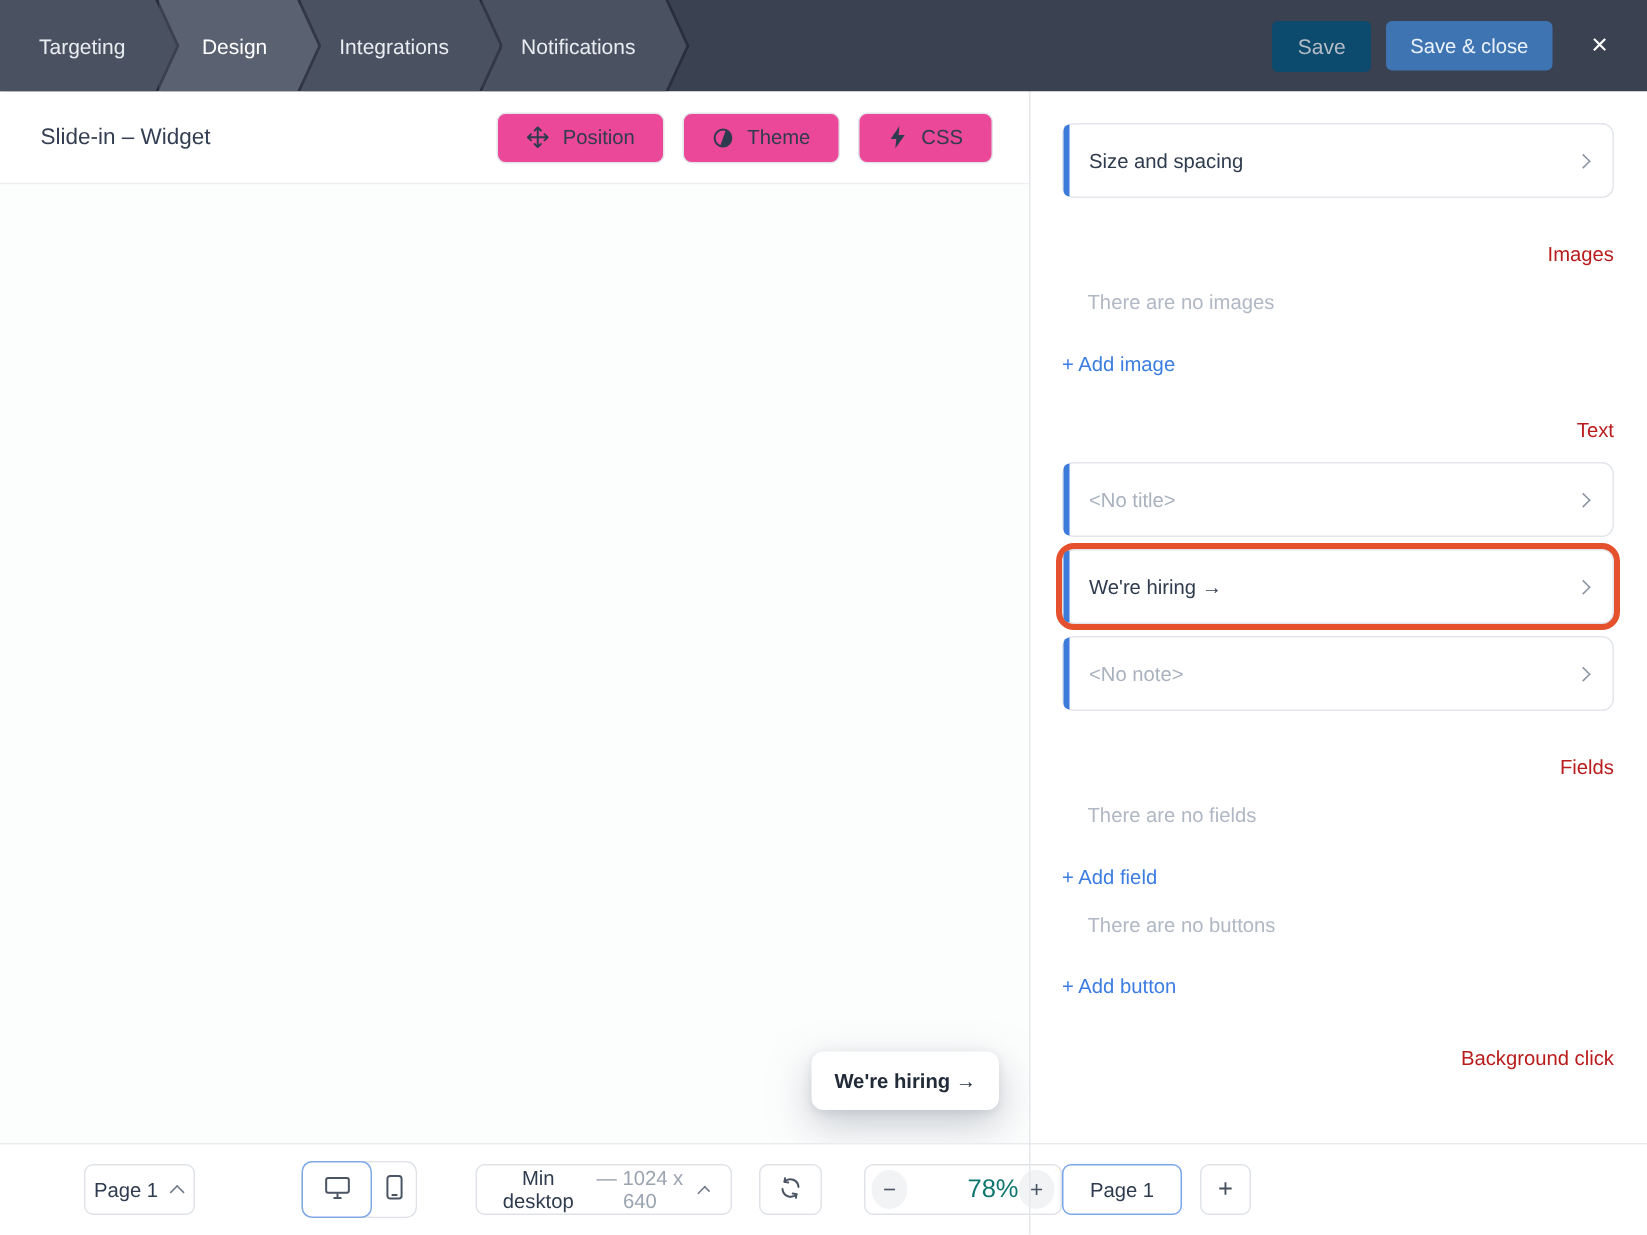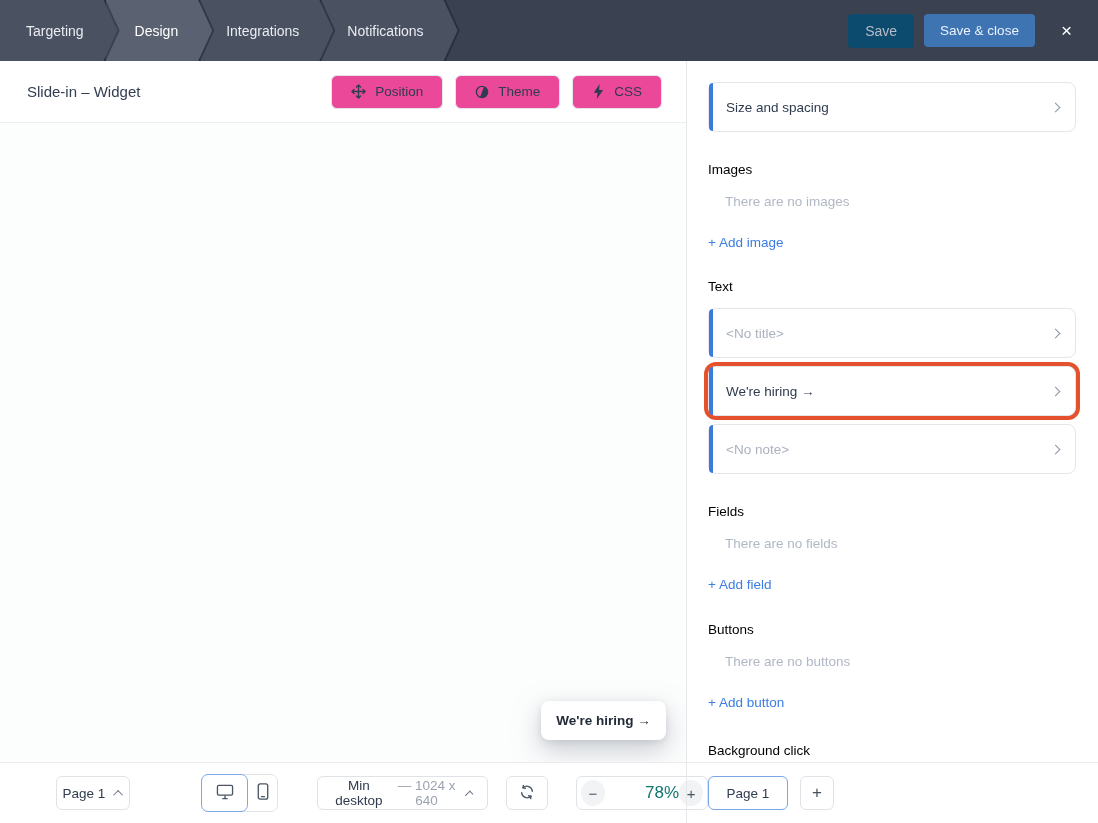--- a/index.html
+++ b/index.html
@@ -49,21 +49,21 @@
              padding:21px 22px 0 21px; overflow:hidden; }
   .card { position:relative; height:50px; border:1px solid #e3e6eb; border-radius:8px; background:#fff;
           display:flex; align-items:center; padding:0 16px 0 17px; font-size:13.5px; color:#2f3b4e;
           cursor:pointer; }
   .card .accent { position:absolute; left:0; top:0; bottom:0; width:4px; background:#3c7bd9;
                   border-radius:8px 0 0 8px; }
   .card .muted { color:#aab2bf; }
   .chev { margin-left:auto; width:7px; height:7px; border-right:1.6px solid #8b94a3;
           border-top:1.6px solid #8b94a3; transform:rotate(45deg); }
   .card.highlighted { box-shadow:0 0 0 4px #e5512d; }
-  .section-label { font-size:13.5px; color:#000000; }
+  .section-label { font-size:13.5px; color:#b91c1c;text-align:right; }
   .empty-note { font-size:13.5px; color:#b0b8c4; padding-left:17px; }
   .add-link { display:block; text-align:left; font-size:13.5px; color:#3c7de2; cursor:pointer; text-decoration:none; }
   .sec-images .section-label { margin-top:30px; }
   .sec-images .empty-note, .sec-fields .empty-note, .sec-buttons .empty-note { margin-top:17px; }
   .sec-images .add-link { margin-top:26px; }
   .sec-text .section-label { margin-top:29px; margin-bottom:14px; }
   .sec-text .card + .card { margin-top:8px; }
   .sec-fields .section-label { margin-top:30px; }
   .sec-fields .add-link, .sec-buttons .add-link { margin-top:26px; }
   .sec-buttons .section-label { margin-top:30px; }
@@ -194,21 +194,20 @@
       </div>
     </div>
 
     <div class="sec-fields">
       <div class="section-label">Fields</div>
       <div class="empty-note">There are no fields</div>
       <a class="add-link">+ Add field</a>
     </div>
 
     <div class="sec-buttons">
-      <div class="section-label">Buttons</div>
       <div class="empty-note">There are no buttons</div>
       <a class="add-link">+ Add button</a>
     </div>
 
     <div class="sec-bgclick">
       <div class="section-label">Background click</div>
 
     </div>
   </aside>
 

